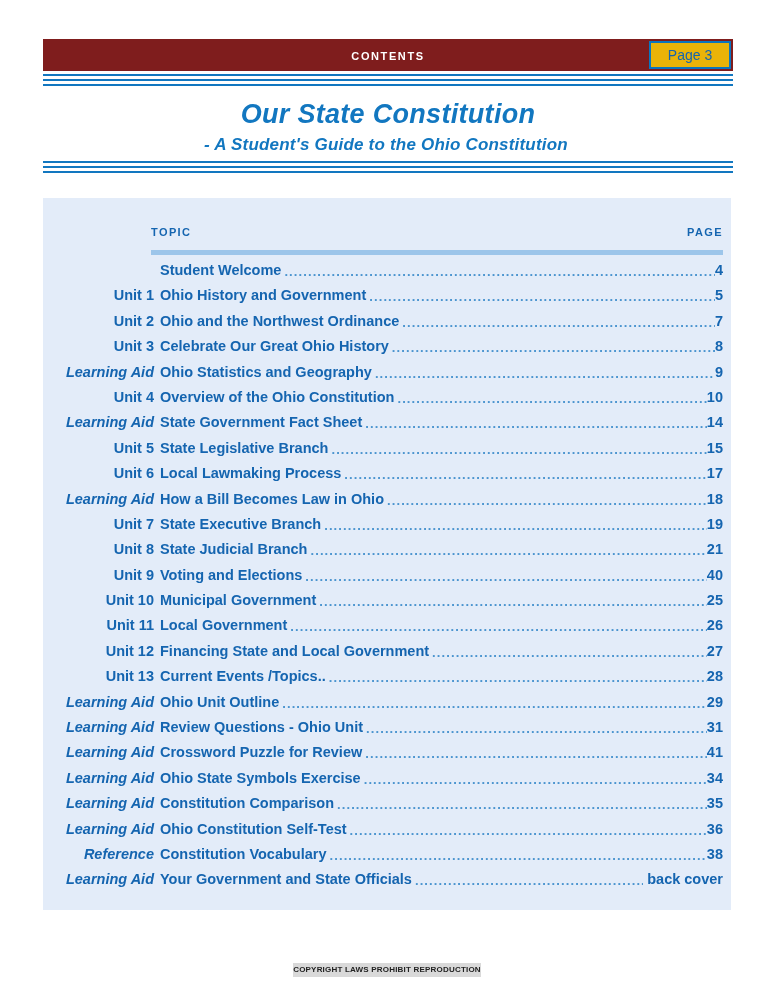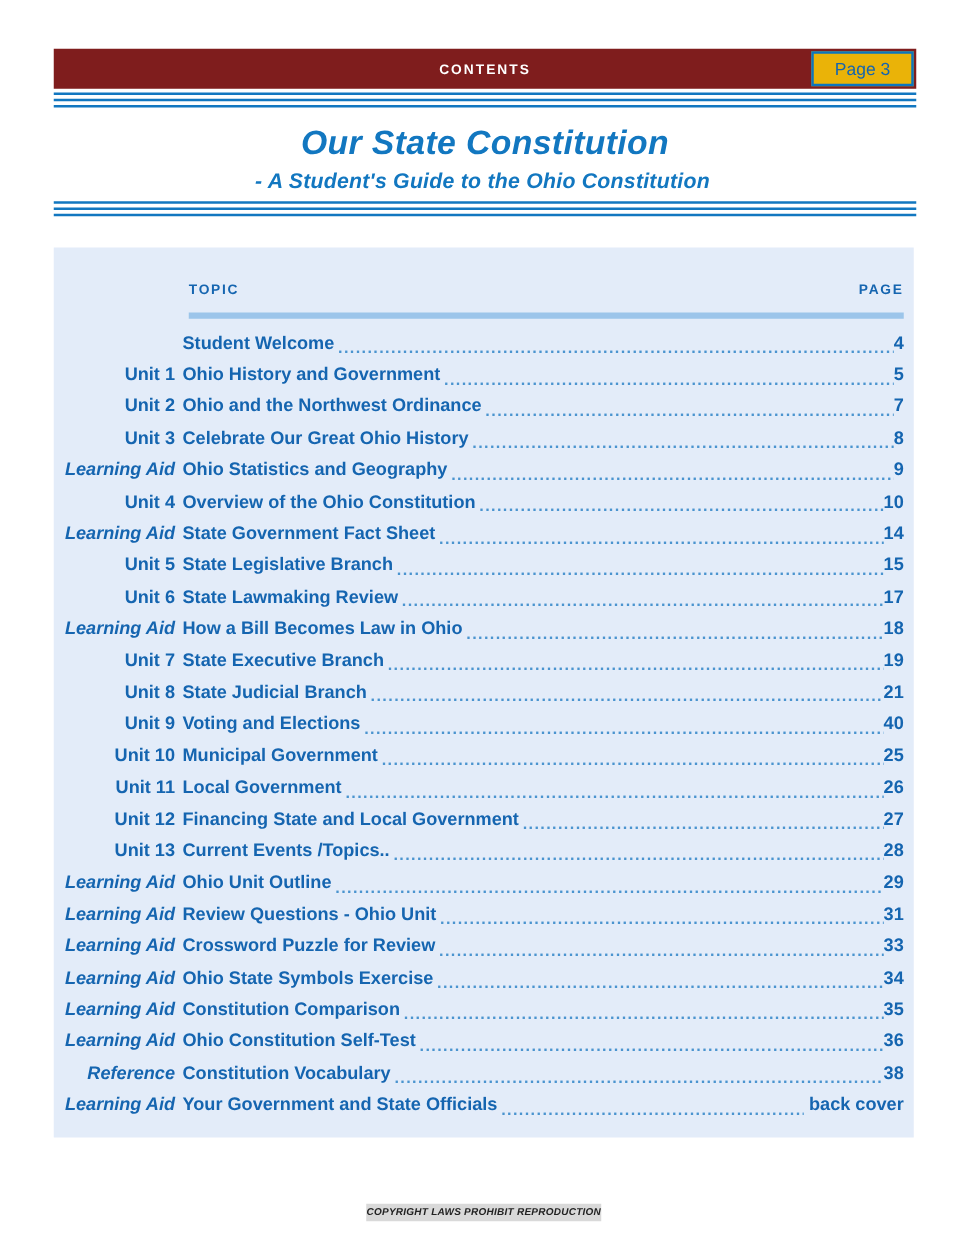--- a/index.html
+++ b/index.html
@@ -141,24 +141,24 @@
   .toc-rows {
     position: absolute;
     left: 0;
     top: 64px;
     width: 688px;
   }
   .toc-row {
     position: relative;
     height: 25.4px;
     display: flex;
-    align-items: center;
     font-size: 14.5px;
     color: #1565b0;
     font-weight: bold;
+    margin-left: 14px;
   }
   .rlabel {
     width: 103px;
     flex: 0 0 103px;
     text-align: right;
     padding-right: 6px;
     box-sizing: border-box;
     white-space: nowrap;
   }
   .rlabel.aid {
@@ -190,21 +190,20 @@
 
   
   .footer-note {
     position: absolute;
     left: 293px;
     top: 963px;
     width: 188px;
     height: 14px;
     background: #d9d9d9;
     color: #222222;
-    font-style: italic;
     font-weight: bold;
     font-size: 8px;
     letter-spacing: 0.2px;
     text-align: center;
     line-height: 14px;
   }
 </style>
 </head>
 <body>
 
@@ -282,21 +281,21 @@
         <div class="rpage">14</div>
       </div>
       <div class="toc-row">
         <div class="rlabel">Unit 5</div>
         <div class="rtopic">State Legislative Branch</div>
         <div class="rdots">........................................................................................................................................................................................................</div>
         <div class="rpage">15</div>
       </div>
       <div class="toc-row">
         <div class="rlabel">Unit 6</div>
-        <div class="rtopic">State Lawmaking Review</div>
+        <div class="rtopic">Local Lawmaking Process</div>
         <div class="rdots">........................................................................................................................................................................................................</div>
         <div class="rpage">17</div>
       </div>
       <div class="toc-row">
         <div class="rlabel aid">Learning Aid</div>
         <div class="rtopic">How a Bill Becomes Law in Ohio</div>
         <div class="rdots">........................................................................................................................................................................................................</div>
         <div class="rpage">18</div>
       </div>
       <div class="toc-row">
@@ -350,21 +349,21 @@
       <div class="toc-row">
         <div class="rlabel aid">Learning Aid</div>
         <div class="rtopic">Review Questions -  Ohio Unit </div>
         <div class="rdots">........................................................................................................................................................................................................</div>
         <div class="rpage">31</div>
       </div>
       <div class="toc-row">
         <div class="rlabel aid">Learning Aid</div>
         <div class="rtopic">Crossword Puzzle for Review</div>
         <div class="rdots">........................................................................................................................................................................................................</div>
-        <div class="rpage">33</div>
+        <div class="rpage">41</div>
       </div>
       <div class="toc-row">
         <div class="rlabel aid">Learning Aid</div>
         <div class="rtopic">Ohio State Symbols Exercise</div>
         <div class="rdots">........................................................................................................................................................................................................</div>
         <div class="rpage">34</div>
       </div>
       <div class="toc-row">
         <div class="rlabel aid">Learning Aid</div>
         <div class="rtopic">Constitution Comparison</div>

